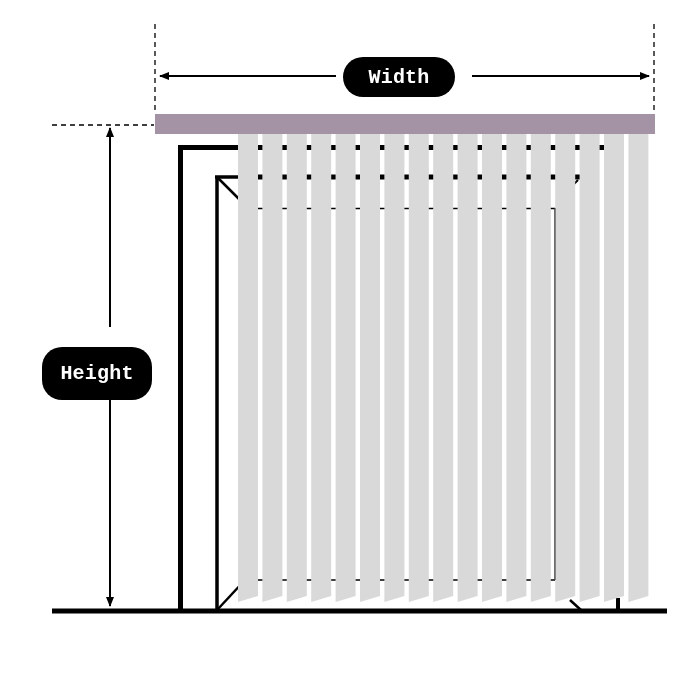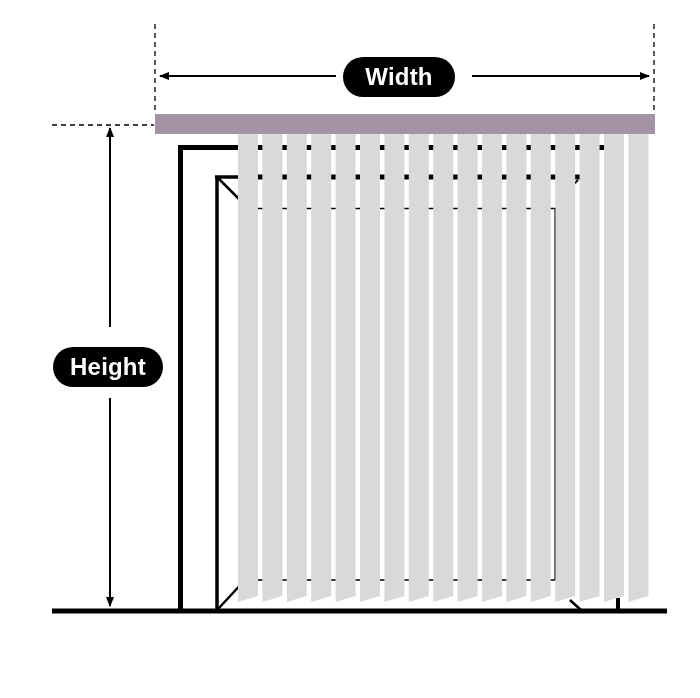--- a/index.html
+++ b/index.html
@@ -2,29 +2,29 @@
 <html><head>
   <meta charset="utf-8">
   <style>
     html, body { margin: 0; padding: 0; background: #ffffff; }
     body { width: 700px; height: 698px; position: relative; overflow: hidden; font-family: "DejaVu Sans", sans-serif; }
     #diagram { position: absolute; left: 0; top: 0; width: 700px; height: 698px; }
     .label-pill {
       position: absolute;
       background: #000000;
       color: #ffffff;
-      font-family: Liberation Sans, sans-serif;
+      font-family: Liberation Mono, monospace;
       font-weight: bold;
-      font-size: 24px;
+      font-size: 20px;
       border-radius: 20px;
       display: flex; align-items: center; justify-content: center;
       letter-spacing: 0.2px;
     }
     #width-label { left: 343px; top: 57px; width: 112px; height: 40px; }
-    #height-label { left: 53px; top: 347px; width: 110px; height: 40px; }
+    #height-label { left: 42px; top: 347px; width: 110px; height: 53px; }
   </style>
 </head>
 <body>
 
 <svg id="diagram" width="700" height="698" viewBox="0 0 700 698" xmlns="http://www.w3.org/2000/svg">
   <defs>
     <marker id="arrow" markerWidth="10" markerHeight="10" refX="9" refY="5" orient="auto" markerUnits="userSpaceOnUse">
       <path d="M0,1 L10,5 L0,9 Z" fill="#000"></path>
     </marker>
   </defs>

